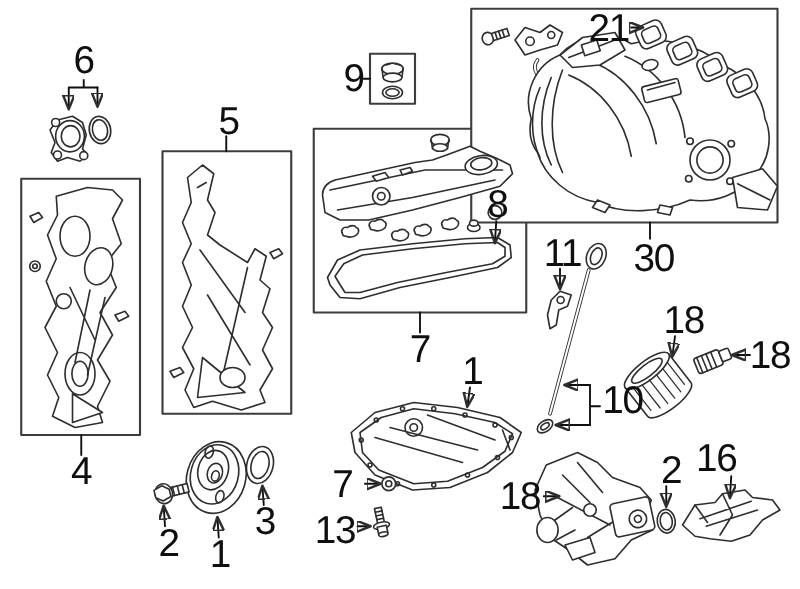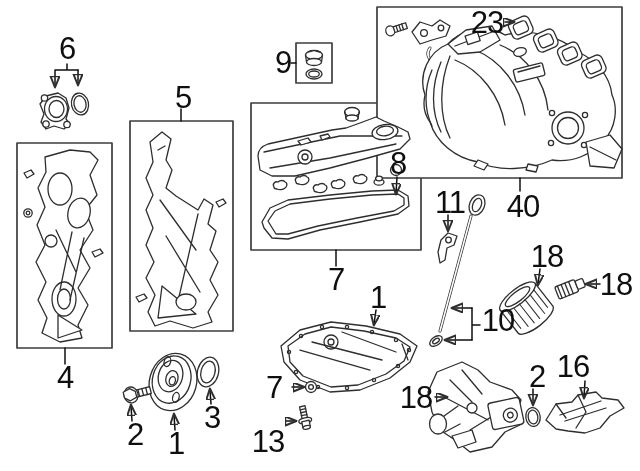--- a/index.html
+++ b/index.html
@@ -344,23 +344,23 @@
 <div class="callout" style="left:212px;top:417px">3</div>
 <div class="callout" style="left:65px;top:377px">4</div>
 <div class="callout" style="left:183px;top:97px">5</div>
 <div class="callout" style="left:67px;top:48px">6</div>
 <div class="callout" style="left:336px;top:279px">7</div>
 <div class="callout" style="left:398px;top:163px">8</div>
 <div class="callout" style="left:283px;top:62px">9</div>
 <div class="callout" style="left:498px;top:320px">10</div>
 <div class="callout" style="left:450px;top:202px">11</div>
 <div class="callout" style="left:378px;top:297px">1</div>
-<div class="callout" style="left:268px;top:441px">13</div>
+<div class="callout" style="left:268px;top:424px">13</div>
 <div class="callout" style="left:274px;top:387px">7</div>
 <div class="callout" style="left:416px;top:397px">18</div>
 <div class="callout" style="left:573px;top:366px">16</div>
 <div class="callout" style="left:537px;top:376px">2</div>
 <div class="callout" style="left:547px;top:256px">18</div>
 <div class="callout" style="left:616px;top:284px">18</div>
-<div class="callout" style="left:523px;top:206px">40</div>
-<div class="callout" style="left:487px;top:22px">23</div>
+<div class="callout" style="left:523px;top:206px">30</div>
+<div class="callout" style="left:487px;top:22px">21</div>
 
 </div>
 
 </body></html>

